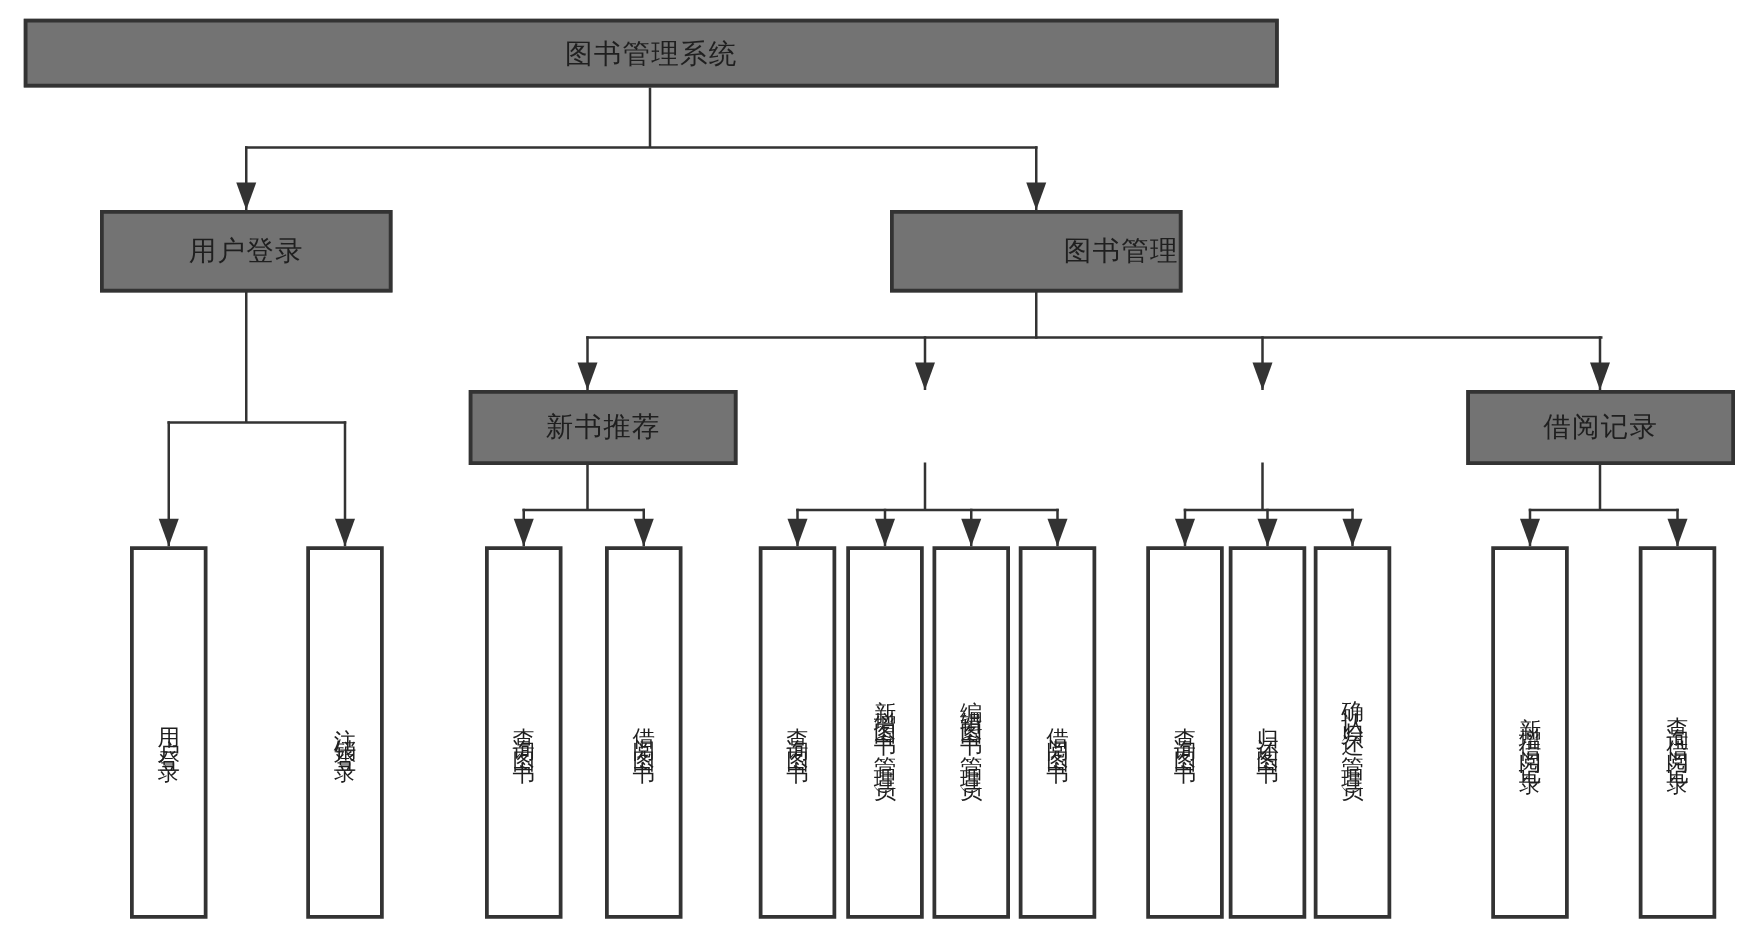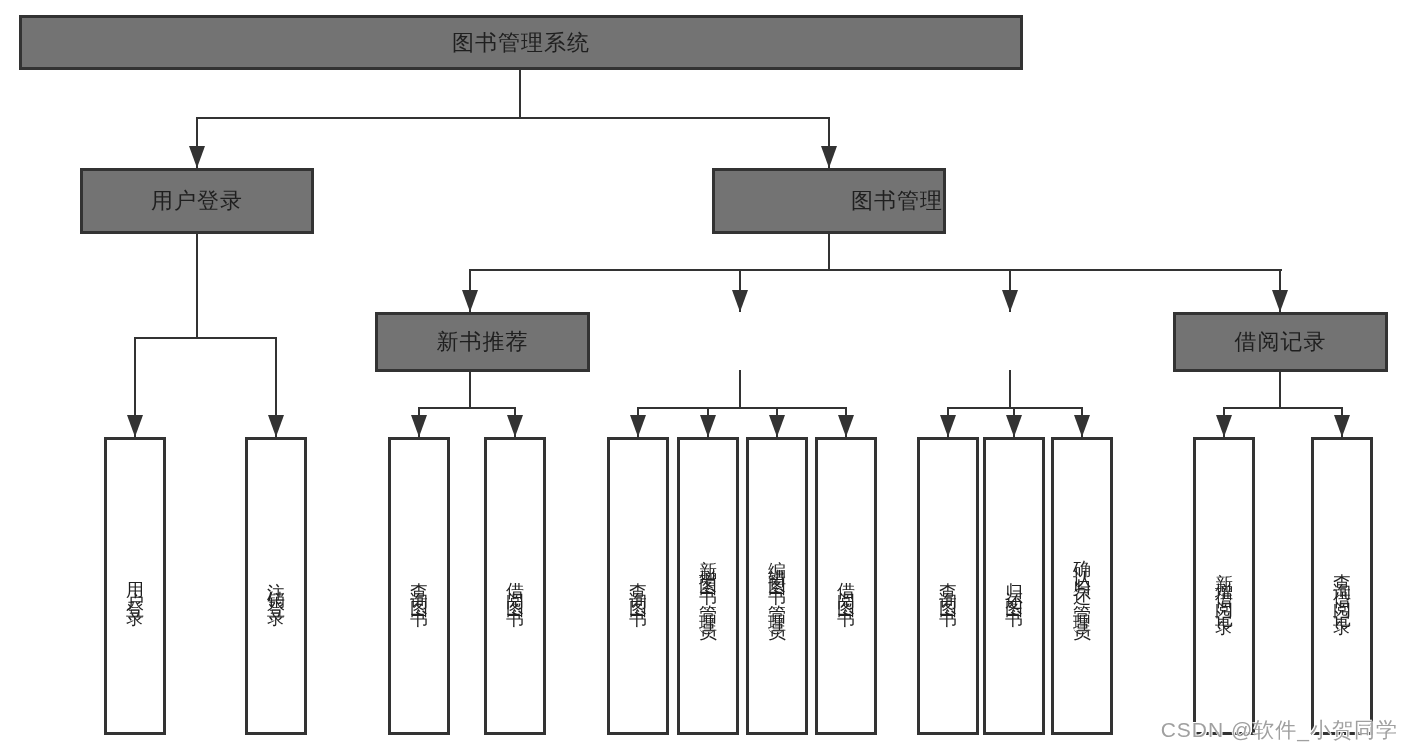--- a/index.html
+++ b/index.html
@@ -185,15 +185,14 @@
   <div class="vline" style="left:1081px; top:407px; height:30px;"></div>
   <div class="arrow" style="left:1074px; top:415px;"></div>
 
   <div class="vline" style="left:1279px; top:370px; height:38px;"></div>
   <div class="hline" style="left:1223px; top:407px; width:120px;"></div>
   <div class="vline" style="left:1223px; top:407px; height:30px;"></div>
   <div class="arrow" style="left:1216px; top:415px;"></div>
   <div class="vline" style="left:1341px; top:407px; height:30px;"></div>
   <div class="arrow" style="left:1334px; top:415px;"></div>
 
-  <div class="watermark">CSDN @软件_小贺同学</div>
 
 </div>
 
 </body></html>

